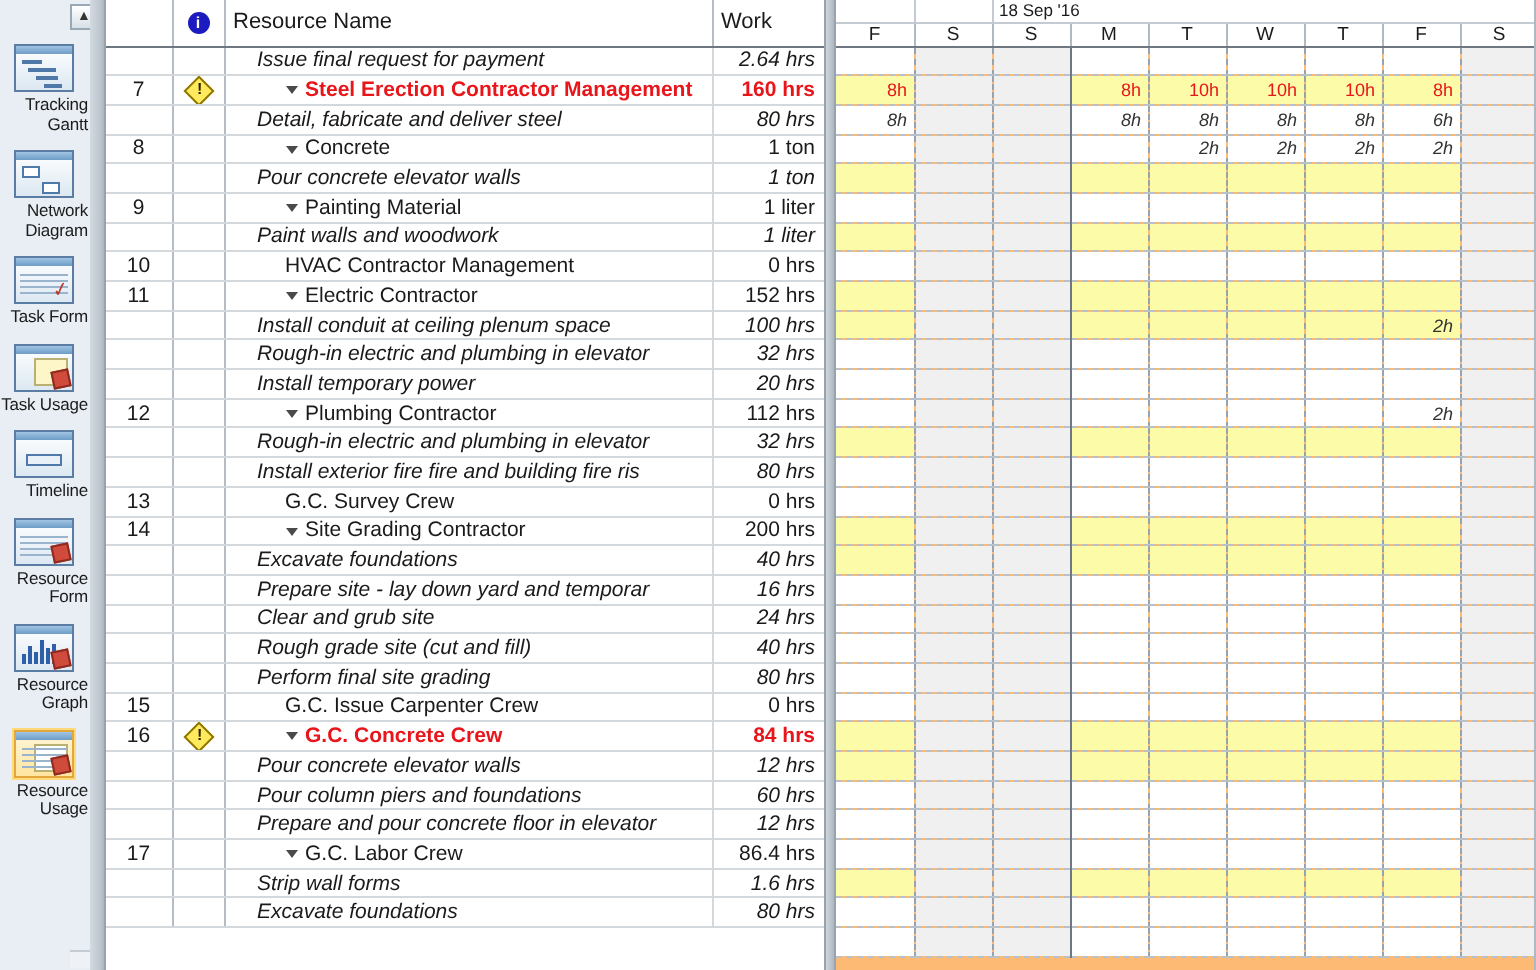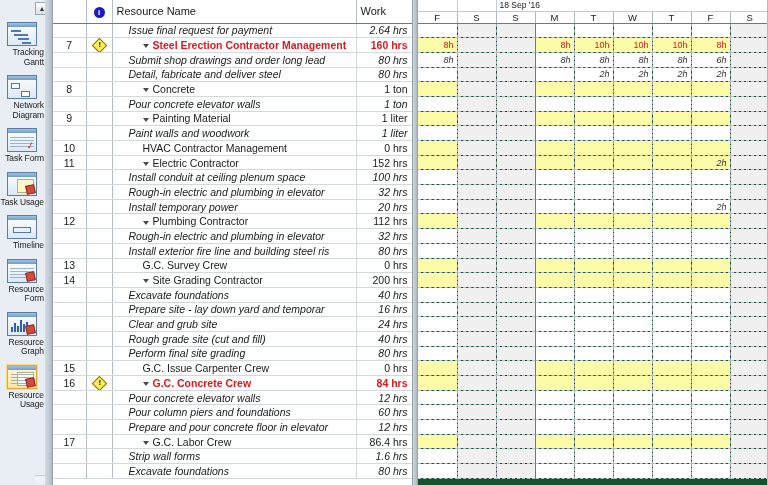--- a/index.html
+++ b/index.html
@@ -203,21 +203,21 @@
     border-left:1px solid #9aa3ab;
     border-right:1px solid #9aa3ab;
   }
 
   
   #time-pane {
     position:relative;
     flex: 1 1 auto;
     height:485px;
     overflow:hidden;
-    background:#14532d;
+    background:#fdba74;
   }
   table.tgrid { border-collapse:collapse; width:100%; table-layout:fixed; }
   table.tgrid col { width: 39px; }
   .ts-top th {
     height: 11px;
     font-size: 8.5px;
     font-weight: normal;
     color:#1a1a1a;
     text-align:left;
     padding:0 0 0 3px;
@@ -395,26 +395,20 @@
           </tr>
           <tr>
             <td class="cell-id">7</td>
             <td class="cell-ind"><span class="warn-icon"></span></td>
             <td class="cell-name lvl1 red"><span class="collapse-tri"></span><span>Steel Erection Contractor Management</span></td>
             <td class="cell-work red">160 hrs</td>
           </tr>
           <tr>
             <td class="cell-id"></td>
             <td class="cell-ind"></td>
-            <td class="cell-name lvl3 it"><span>Submit shop drawings and order long lead</span></td>
-            <td class="cell-work it">80 hrs</td>
-          </tr>
-          <tr>
-            <td class="cell-id"></td>
-            <td class="cell-ind"></td>
             <td class="cell-name lvl3 it"><span>Detail, fabricate and deliver steel</span></td>
             <td class="cell-work it">80 hrs</td>
           </tr>
           <tr>
             <td class="cell-id">8</td>
             <td class="cell-ind"></td>
             <td class="cell-name lvl1"><span class="collapse-tri"></span><span>Concrete</span></td>
             <td class="cell-work">1 ton</td>
           </tr>
           <tr>
@@ -473,21 +467,21 @@
           </tr>
           <tr>
             <td class="cell-id"></td>
             <td class="cell-ind"></td>
             <td class="cell-name lvl3 it"><span>Rough-in electric and plumbing in elevator</span></td>
             <td class="cell-work it">32 hrs</td>
           </tr>
           <tr>
             <td class="cell-id"></td>
             <td class="cell-ind"></td>
-            <td class="cell-name lvl3 it"><span>Install exterior fire line and building steel ris</span></td>
+            <td class="cell-name lvl3 it"><span>Install exterior fire fire and building fire ris</span></td>
             <td class="cell-work it">80 hrs</td>
           </tr>
           <tr>
             <td class="cell-id">13</td>
             <td class="cell-ind"></td>
             <td class="cell-name lvl2"><span>G.C. Survey Crew</span></td>
             <td class="cell-work">0 hrs</td>
           </tr>
           <tr>
             <td class="cell-id">14</td>

